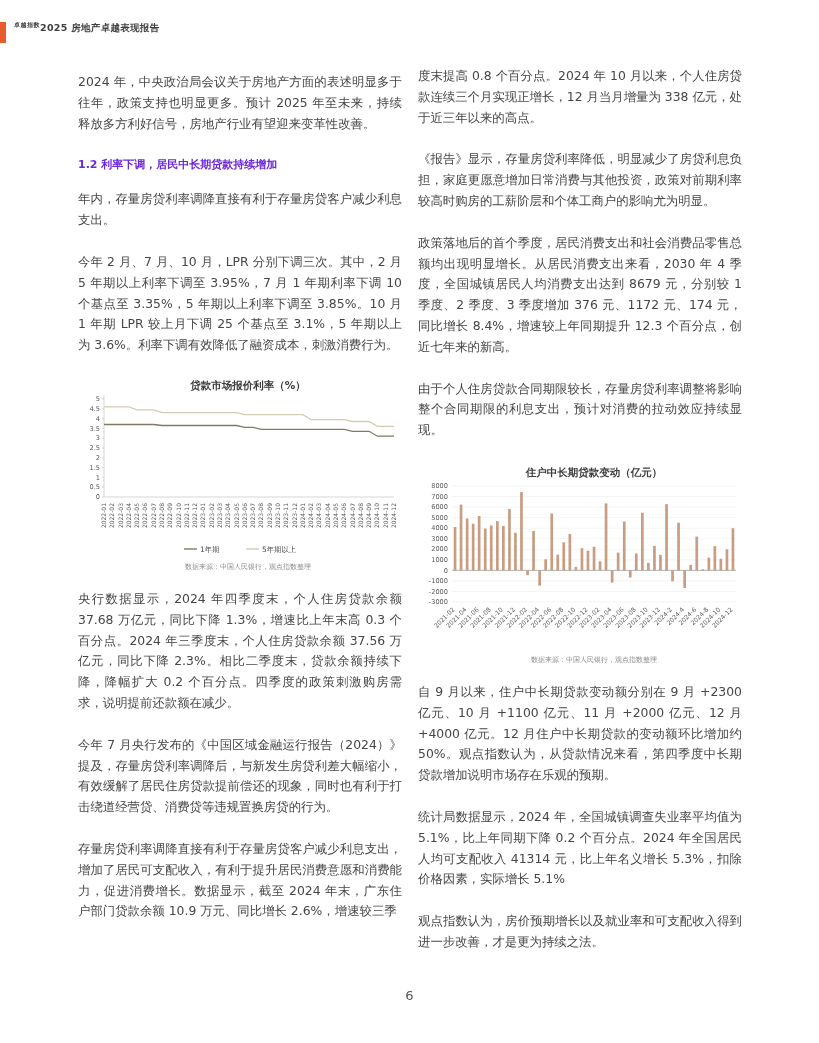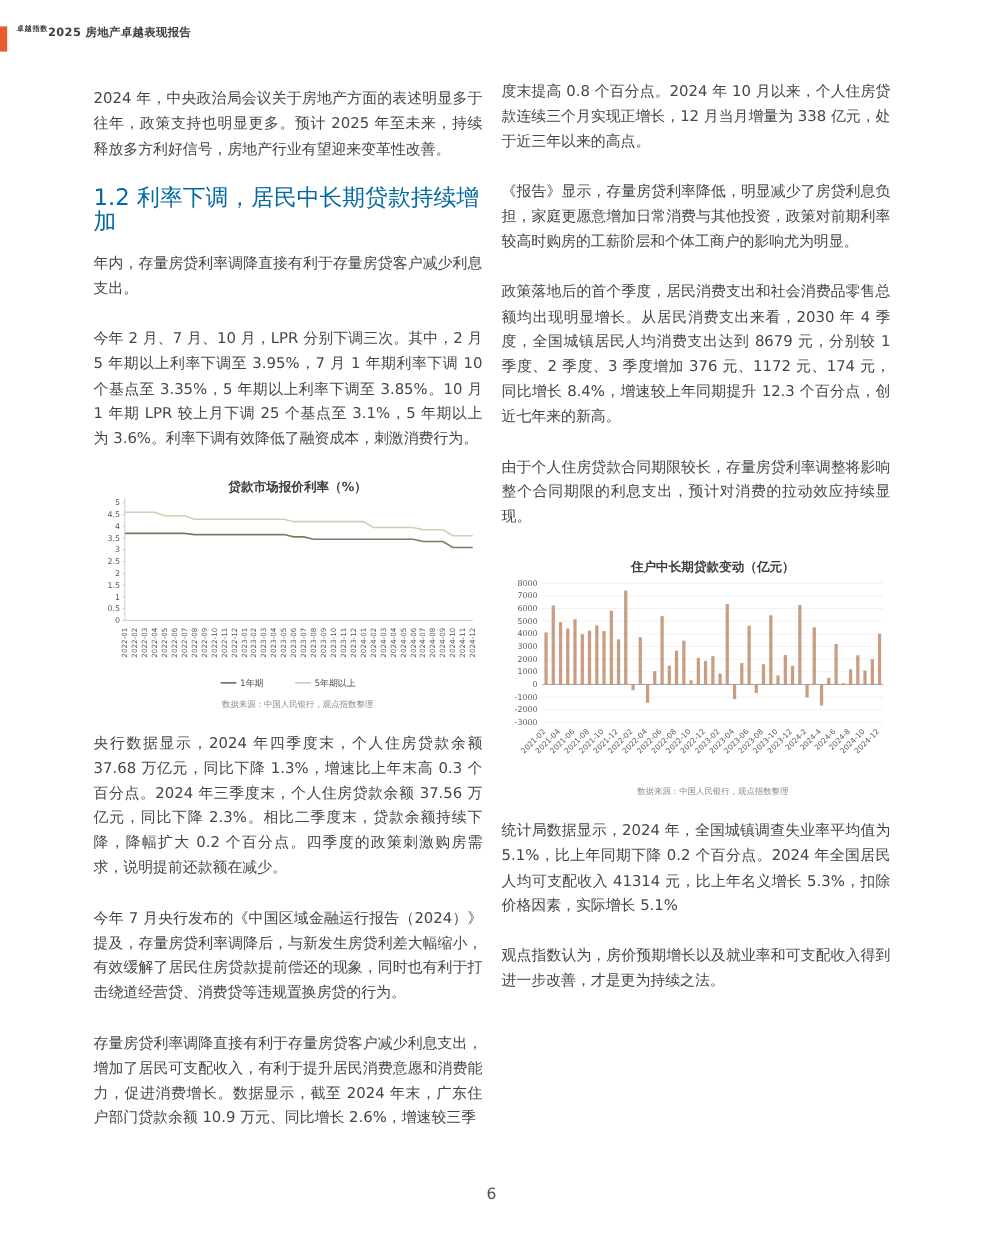--- a/index.html
+++ b/index.html
@@ -12,21 +12,21 @@
   .brand-bar{width:6px;height:21px;background:#EA5B2D;margin-right:8px;}
   .brand-text{display:flex;flex-direction:row;line-height:1.15;}
   .brand-top{font-size:6px;font-weight:bold;color:#3f3f3f;letter-spacing:.5px;}
   .brand-title{font-size:9.5px;font-weight:bold;color:#3f3f3f;letter-spacing:.3px;margin-top:1px;}
 
   
   .col{position:absolute;width:324px;}
   .col-left{left:78px;top:72px;}
   .col-right{left:418px;top:66px;}
   .col p{margin:0 0 21px 0;font-size:12.4px;line-height:20.8px;text-align:justify;color:#464646;}
-  .sec-heading{font-size:19px;font-weight:normal;color:#0369a1;margin:10px 0 14px 0;line-height:20px;}
+  .sec-heading{font-size:11px;font-weight:bold;color:#6d28d9;margin:10px 0 14px 0;line-height:20px;}
 
   .chartbox{margin:12px 0 10px 0;}
   svg text{font-family:"DejaVu Sans",sans-serif;}
 
   .page-number{position:absolute;left:0;right:0;top:988px;text-align:center;
                font-size:13px;color:#555;}
 </style>
 </head>
 <body>
 
@@ -221,18 +221,19 @@
           <text x="242.468085106383" y="148" text-anchor="end" font-size="6.2" fill="#595959" transform="rotate(-45 242.468085106383 148)">2023-12</text>
           <text x="254.55319148936172" y="148" text-anchor="end" font-size="6.2" fill="#595959" transform="rotate(-45 254.55319148936172 148)">2024-2</text>
           <text x="266.63829787234044" y="148" text-anchor="end" font-size="6.2" fill="#595959" transform="rotate(-45 266.63829787234044 148)">2024-4</text>
           <text x="278.7234042553191" y="148" text-anchor="end" font-size="6.2" fill="#595959" transform="rotate(-45 278.7234042553191 148)">2024-6</text>
           <text x="290.8085106382979" y="148" text-anchor="end" font-size="6.2" fill="#595959" transform="rotate(-45 290.8085106382979 148)">2024-8</text>
           <text x="302.8936170212766" y="148" text-anchor="end" font-size="6.2" fill="#595959" transform="rotate(-45 302.8936170212766 148)">2024-10</text>
           <text x="314.97872340425533" y="148" text-anchor="end" font-size="6.2" fill="#595959" transform="rotate(-45 314.97872340425533 148)">2024-12</text>
           <text x="176" y="200" text-anchor="middle" font-size="7" fill="#8c8c8c">数据来源：中国人民银行，观点指数整理</text>
         </svg>
     </div>
+    <p>自 9 月以来，住户中长期贷款变动额分别在 9 月 +2300 亿元、10 月 +1100 亿元、11 月 +2000 亿元、12 月 +4000 亿元。12 月住户中长期贷款的变动额环比增加约 50%。观点指数认为，从贷款情况来看，第四季度中长期贷款增加说明市场存在乐观的预期。</p>
     <p>统计局数据显示，2024 年，全国城镇调查失业率平均值为 5.1%，比上年同期下降 0.2 个百分点。2024 年全国居民人均可支配收入 41314 元，比上年名义增长 5.3%，扣除价格因素，实际增长 5.1%</p>
     <p>观点指数认为，房价预期增长以及就业率和可支配收入得到进一步改善，才是更为持续之法。</p>
   </div>
 
   <div class="page-number">6</div>
 </div>
 
 </body></html>

